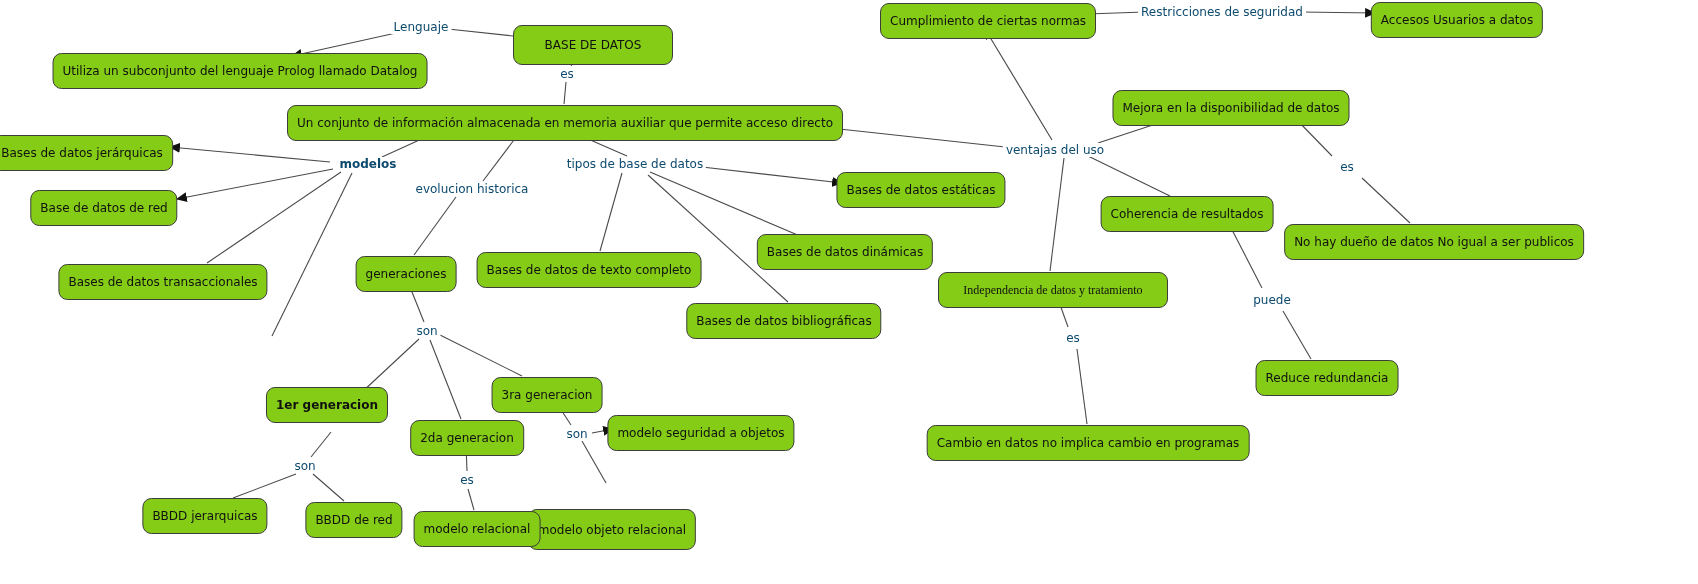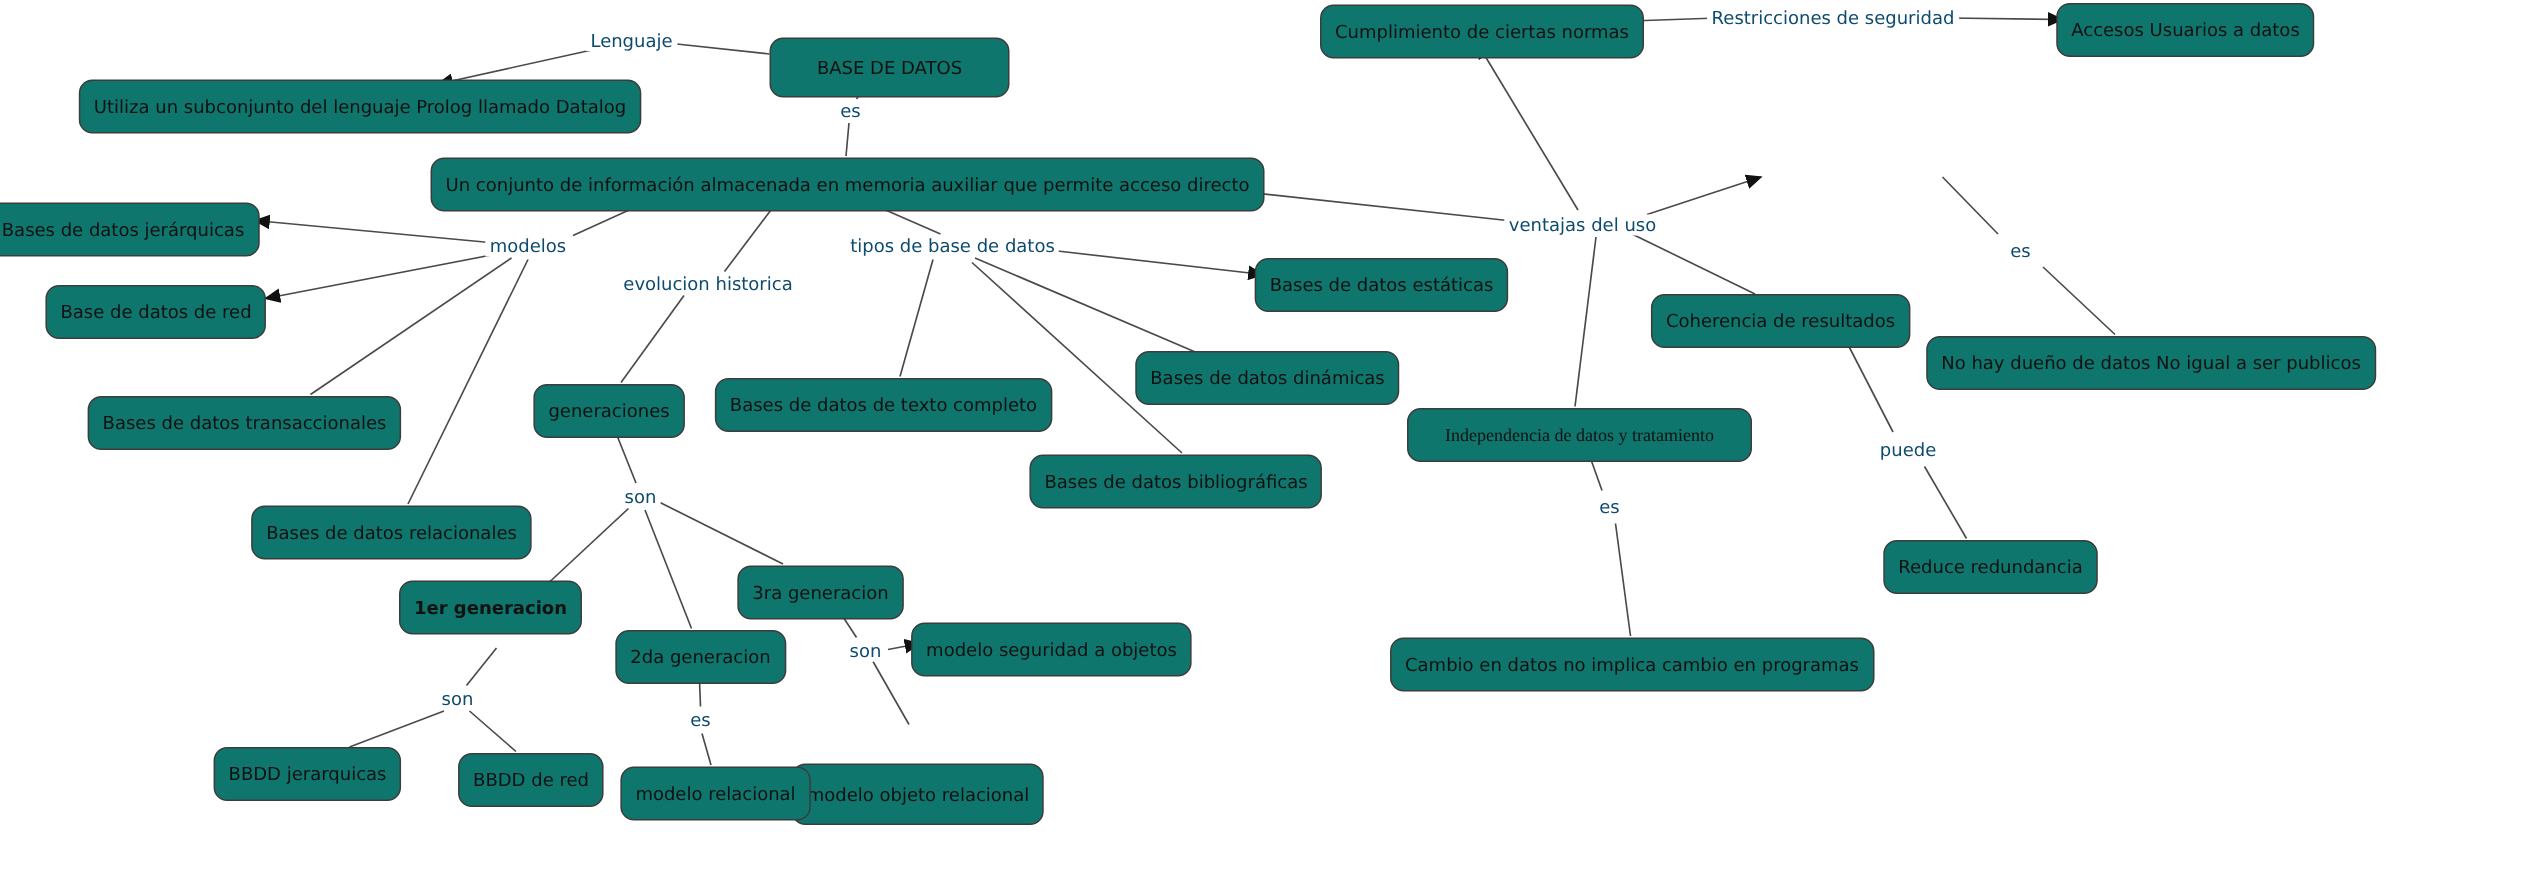--- a/index.html
+++ b/index.html
@@ -9,21 +9,21 @@
     background:#ffffff;
     font-family:"DejaVu Sans","Liberation Sans",sans-serif;
     overflow:hidden;
   }
   #edges{position:absolute;left:0;top:0;z-index:1;}
   .node{
     position:absolute;
     transform:translateX(-50%);
     display:flex;align-items:center;justify-content:center;
     box-sizing:border-box;
-    background:#0f766e;
+    background:#84cc16;
     border:1px solid #3c3c3c;
     border-radius:9px;
     padding:17px 9px;
     font-size:12px;color:#111111;
     white-space:nowrap;
     z-index:3;
   }
   .elabel{
     position:absolute;
     transform:translate(-50%,-50%);
@@ -85,44 +85,44 @@
       <line x1="556" y1="402" x2="571" y2="425" stroke="#4a4a4a" stroke-width="1.1"></line>
       <line x1="592" y1="433" x2="613" y2="429" stroke="#4a4a4a" stroke-width="1.1" marker-end="url(#arrow)"></line>
       <line x1="582" y1="441" x2="606" y2="483" stroke="#4a4a4a" stroke-width="1.1"></line>
     </svg>
     <div class="node" style="left: 593px; top: 25px; min-width: 160px; height: 40px; text-align: right;">BASE DE DATOS</div>
     <div class="node" style="left: 240px; top: 53px; min-width: 347px; height: 25px;">Utiliza un subconjunto del lenguaje Prolog llamado Datalog</div>
     <div class="node" style="left: 565px; top: 105px; min-width: 511px; height: 27px;">Un conjunto de información almacenada en memoria auxiliar que permite acceso directo</div>
     <div class="node" style="left: 82px; top: 135px; min-width: 164px; height: 25px;">Bases de datos jerárquicas</div>
     <div class="node" style="left: 104px; top: 190px; min-width: 135px; height: 25px;">Base de datos de red</div>
     <div class="node" style="left: 163px; top: 264px; min-width: 187px; height: 21px;">Bases de datos transaccionales</div>
-    <div class="node" style="left: 261px; top: 337px; min-width: 168px; height: 25px;">Bases de datos relacionales</div>
     <div class="node" style="left: 406px; top: 256px; min-width: 88px; height: 26px;">generaciones</div>
     <div class="node" style="left: 589px; top: 252px; min-width: 205px; height: 26px;">Bases de datos de texto completo</div>
     <div class="node" style="left: 921px; top: 172px; min-width: 153px; height: 25px;">Bases de datos estáticas</div>
     <div class="node" style="left: 845px; top: 234px; min-width: 150px; height: 25px;">Bases de datos dinámicas</div>
     <div class="node" style="left: 784px; top: 303px; min-width: 178px; height: 25px;">Bases de datos bibliográficas</div>
     <div class="node" style="left: 327px; top: 387px; min-width: 101px; height: 22px; font-weight: bold;">1er generacion</div>
     <div class="node" style="left: 467px; top: 420px; min-width: 101px; height: 25px;">2da generacion</div>
     <div class="node" style="left: 547px; top: 377px; min-width: 101px; height: 25px;">3ra generacion</div>
     <div class="node" style="left: 701px; top: 415px; min-width: 169px; height: 26px;">modelo seguridad a objetos</div>
     <div class="node" style="left: 612px; top: 509px; min-width: 152px; height: 41px;">modelo objeto relacional</div>
     <div class="node" style="left: 477px; top: 511px; min-width: 117px; height: 21px;">modelo relacional</div>
     <div class="node" style="left: 205px; top: 498px; min-width: 112px; height: 26px;">BBDD jerarquicas</div>
     <div class="node" style="left: 354px; top: 502px; min-width: 88px; height: 25px;">BBDD de red</div>
     <div class="node" style="left: 988px; top: 3px; min-width: 196px; height: 24px;">Cumplimiento de ciertas normas</div>
     <div class="node" style="left: 1457px; top: 2px; min-width: 159px; height: 24px;">Accesos Usuarios a datos</div>
+    <div class="node" style="left: 1231px; top: 90px; min-width: 218px; height: 26px;">Mejora en la disponibilidad de datos</div>
     <div class="node" style="left: 1187px; top: 196px; min-width: 158px; height: 25px;">Coherencia de resultados</div>
     <div class="node" style="left: 1434px; top: 224px; min-width: 268px; height: 25px;">No hay dueño de datos No igual a ser publicos</div>
     <div class="node" style="left: 1053px; top: 272px; min-width: 230px; height: 26px; font-family: Liberation Serif, serif;">Independencia de datos y tratamiento</div>
     <div class="node" style="left: 1327px; top: 360px; min-width: 131px; height: 25px;">Reduce redundancia</div>
     <div class="node" style="left: 1088px; top: 425px; min-width: 297px; height: 26px;">Cambio en datos no implica cambio en programas</div>
     <div class="elabel" style="left: 421px; top: 27px;">Lenguaje</div>
     <div class="elabel" style="left: 567px; top: 74px;">es</div>
-    <div class="elabel" style="left: 352px; top: 164px;">modelos</div>
+    <div class="elabel" style="left: 368px; top: 164px; font-weight: bold;">modelos</div>
     <div class="elabel" style="left: 472px; top: 189px;">evolucion historica</div>
     <div class="elabel" style="left: 635px; top: 164px;">tipos de base de datos</div>
     <div class="elabel" style="left: 427px; top: 331px;">son</div>
     <div class="elabel" style="left: 305px; top: 466px;">son</div>
     <div class="elabel" style="left: 467px; top: 480px;">es</div>
     <div class="elabel" style="left: 577px; top: 434px;">son</div>
     <div class="elabel" style="left: 1055px; top: 150px;">ventajas del uso</div>
     <div class="elabel" style="left: 1222px; top: 12px;">Restricciones de seguridad</div>
     <div class="elabel" style="left: 1347px; top: 167px;">es</div>
     <div class="elabel" style="left: 1272px; top: 300px;">puede</div>

